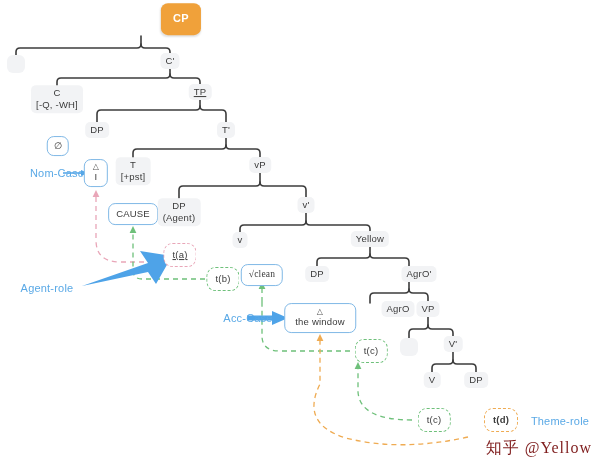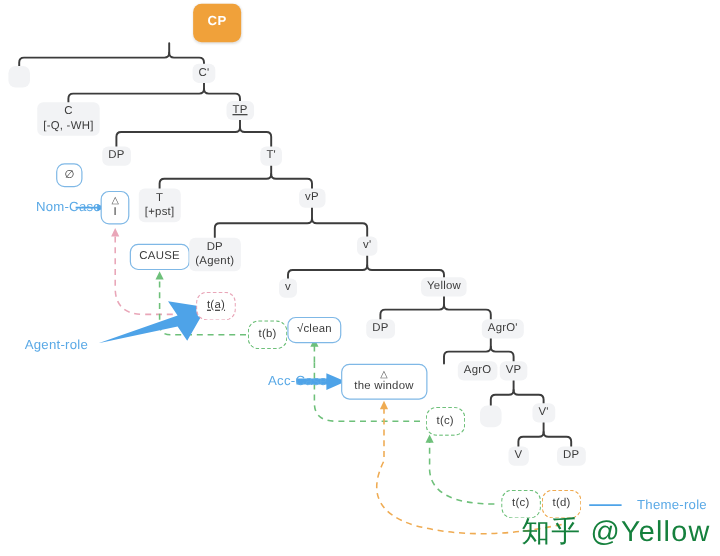--- a/index.html
+++ b/index.html
@@ -19,23 +19,23 @@
   .box{background:#ffffff;border:1.3px solid #7fb8e6;border-radius:7px;
        padding:4px 7px;color:#3b3b3b;}
   .tri{display:block;font-size:8px;line-height:1;color:#555;}
   .trace{border-radius:9px;padding:5px 8px;background:#ffffff;}
   .trace-pink{border:1.3px dashed #e9a6b8;text-decoration:underline;}
   .trace-green{border:1.3px dashed #6ec07a;}
   .trace-orange{border:1.3px dashed #efab52;}
 
   .anno{position:absolute;transform:translate(-50%,-50%);
         color:#5aa9e6;font-size:11px;white-space:nowrap;letter-spacing:.2px;}
-  .watermark{position:absolute;right:8px;bottom:4px;color:#15803d;
-             font-size:24px;letter-spacing:1px;white-space:nowrap;
-             font-family:Liberation Sans, sans-serif;}
+  .watermark{position:absolute;right:8px;bottom:4px;color:#7f1d1d;
+             font-size:16px;letter-spacing:1px;white-space:nowrap;
+             font-family:Liberation Serif, serif;}
 </style>
 </head>
 <body>
 
 <div id="stage">
 
   <svg id="wires" viewBox="0 0 600 463" xmlns="http://www.w3.org/2000/svg">
     <g fill="none" stroke="#3c3c3c" stroke-width="1.6" stroke-linecap="round" stroke-linejoin="round">
 
       <path d="M141,36 L141,44 Q141,48 137,48 L20,48 Q16,48 16,52 L16,55"></path>
@@ -156,21 +156,21 @@
   </div>
 
   <div class="node plain" style="left:306px;top:205px;">v'</div>
 
   <div class="node plain" style="left:240px;top:240px;">v</div>
 
   <div class="node trace trace-pink" style="left:180px;top:255px;">t(a)</div>
 
   <div class="node trace trace-green" style="left:223px;top:279px;">t(b)</div>
 
-  <div class="node box" style="left:262px;top:275px;">√clean</div>
+  <div class="node box" style="left:262px;top:275px;font-family:Liberation Serif, serif;">√clean</div>
 
   <div class="node plain" style="left:370px;top:239px;">Yellow</div>
 
   <div class="node plain" style="left:317px;top:274px;">DP</div>
 
   <div class="node plain" style="left:419px;top:274px;">AgrO'</div>
 
   <div class="node plain" style="left:370px;top:309px;margin-left:28px;">AgrO</div>
 
   <div class="node box" style="left:320px;top:318px;padding:4px 10px;">
@@ -185,21 +185,21 @@
   <div class="node plain" style="left:453px;top:344px;">V'</div>
 
   <div class="node plain" style="left:432px;top:380px;">V</div>
 
   <div class="node plain" style="left:476px;top:380px;">DP</div>
 
   <div class="node trace trace-green" style="left:371px;top:351px;">t(c)</div>
 
   <div class="node trace trace-green" style="left:434px;top:420px;">t(c)</div>
 
-  <div class="node trace trace-orange" style="left:468px;top:420px;">t(d)</div>
+  <div class="node trace trace-orange" style="left:501px;top:420px;font-weight:bold;">t(d)</div>
 
   <div class="anno" style="left:30px;top:173px;margin-left:27px;">Nom-Case</div>
   <div class="anno" style="left:47px;top:288px;">Agent-role</div>
   <div class="anno" style="left:208px;top:318px;margin-left:40px;">Acc-Case</div>
   <div class="anno" style="left:560px;top:421px;text-align:center;">Theme-role</div>
 
   <div class="watermark">知乎 @Yellow</div>
 </div>
 
 </body></html>

